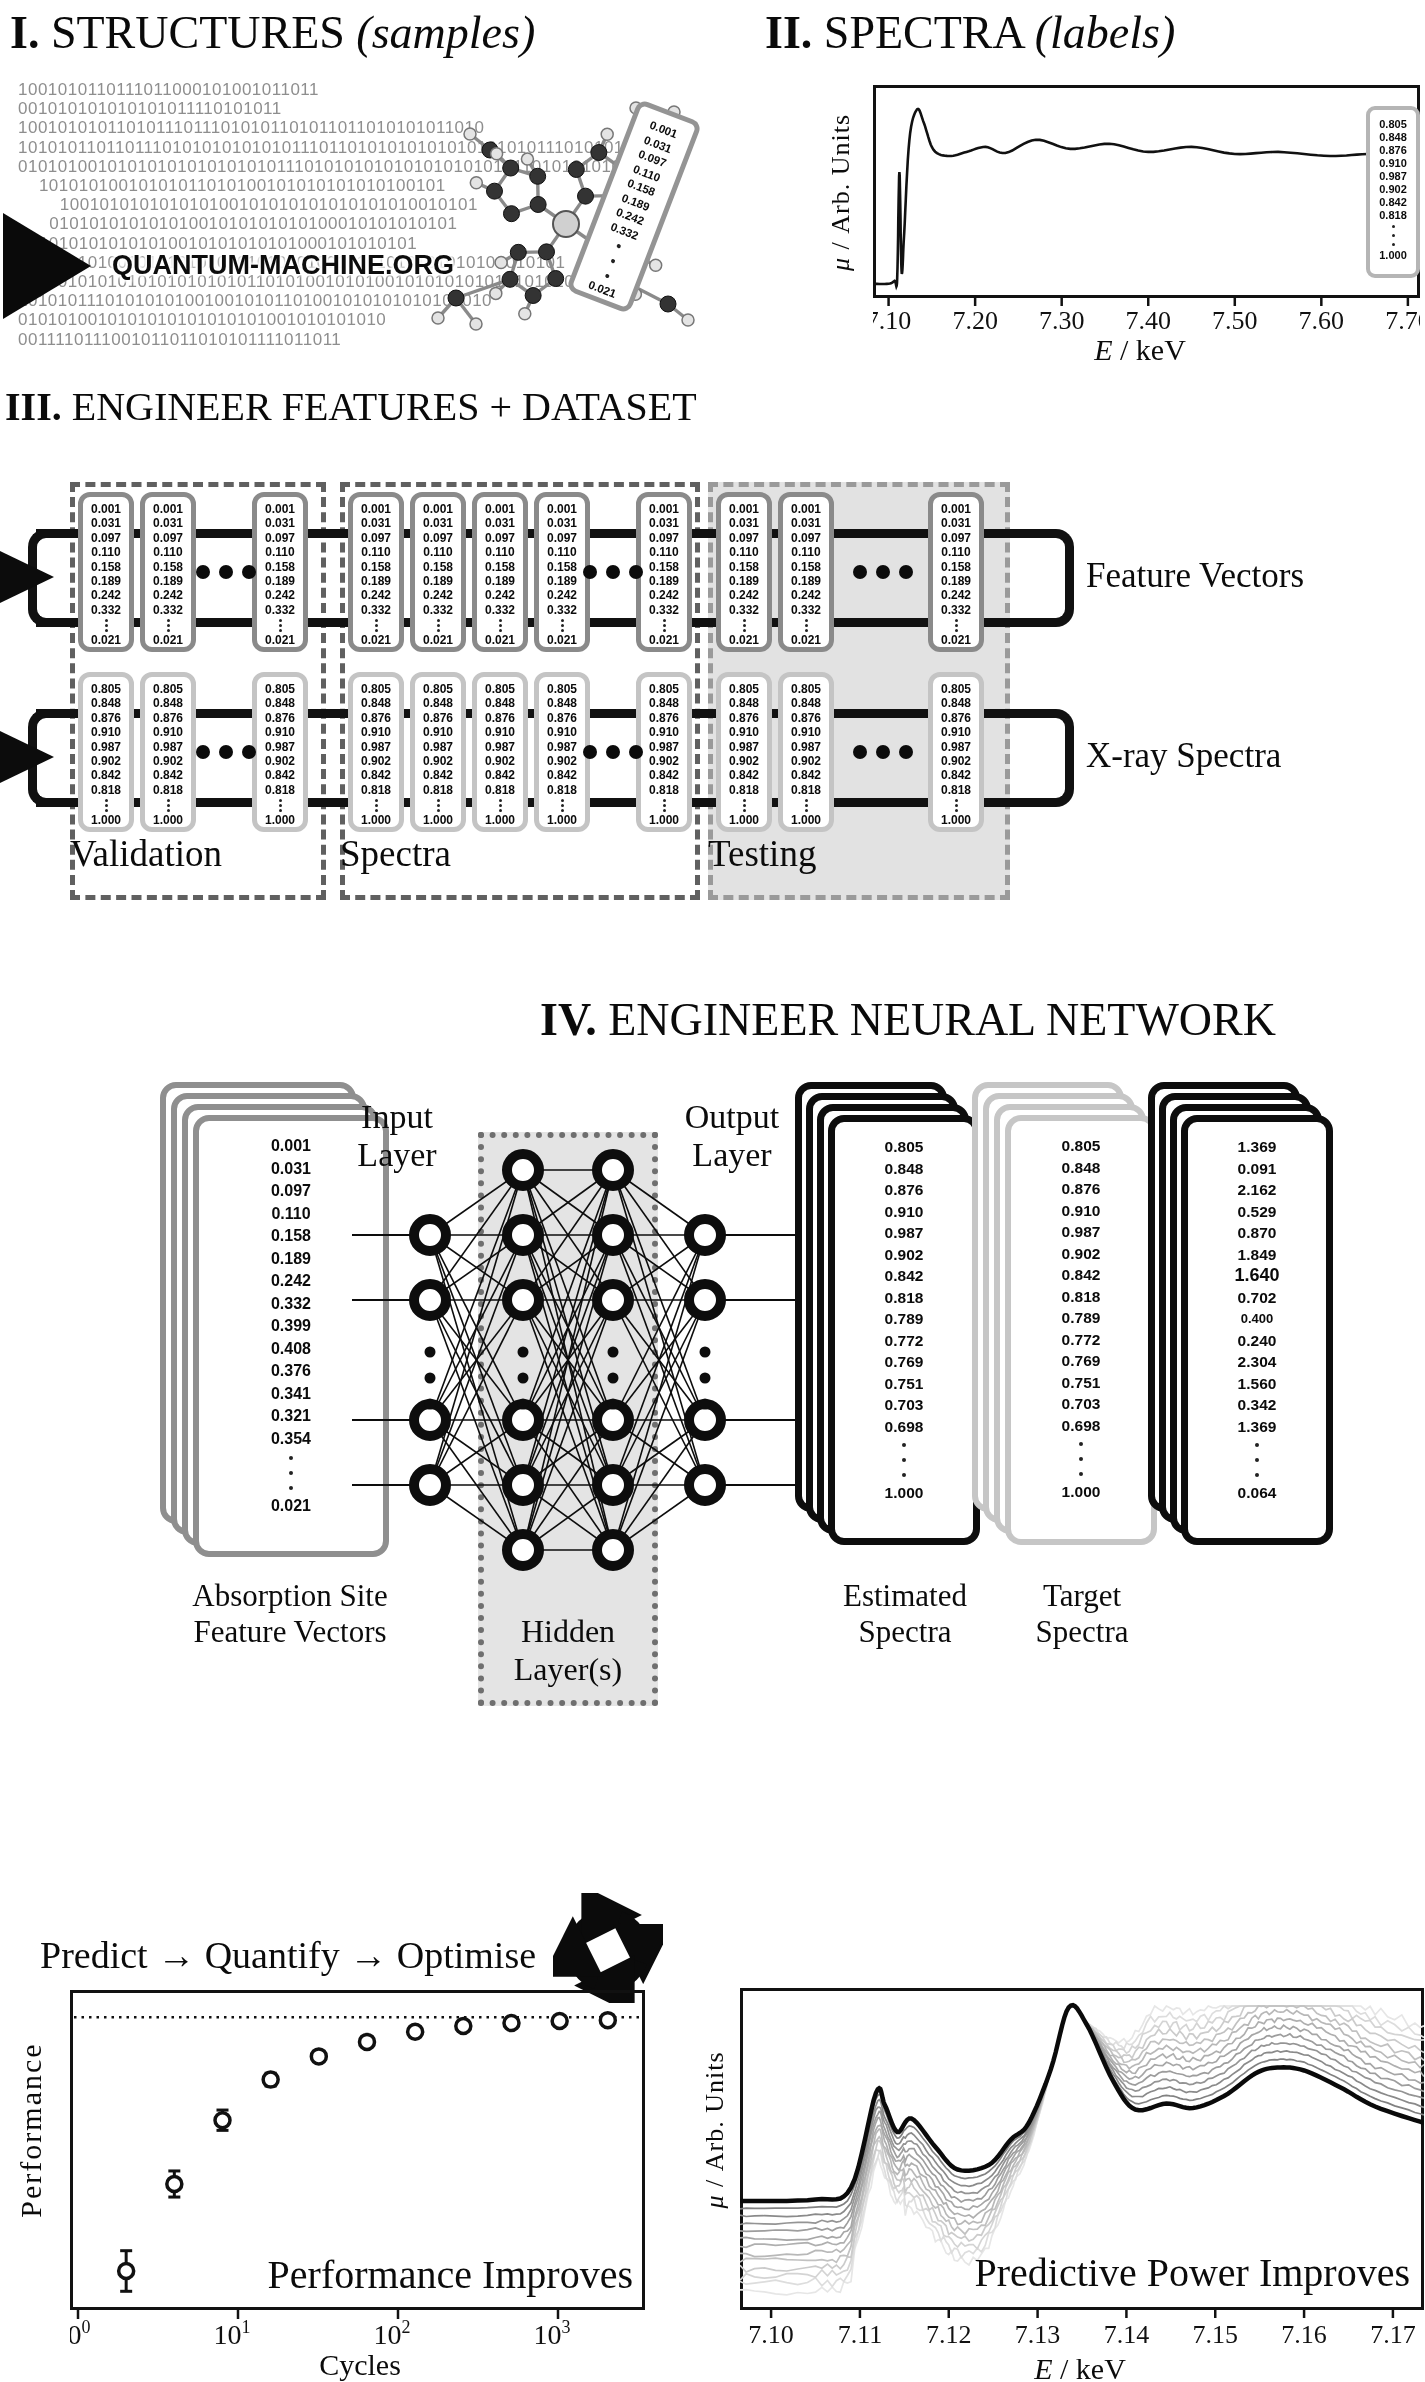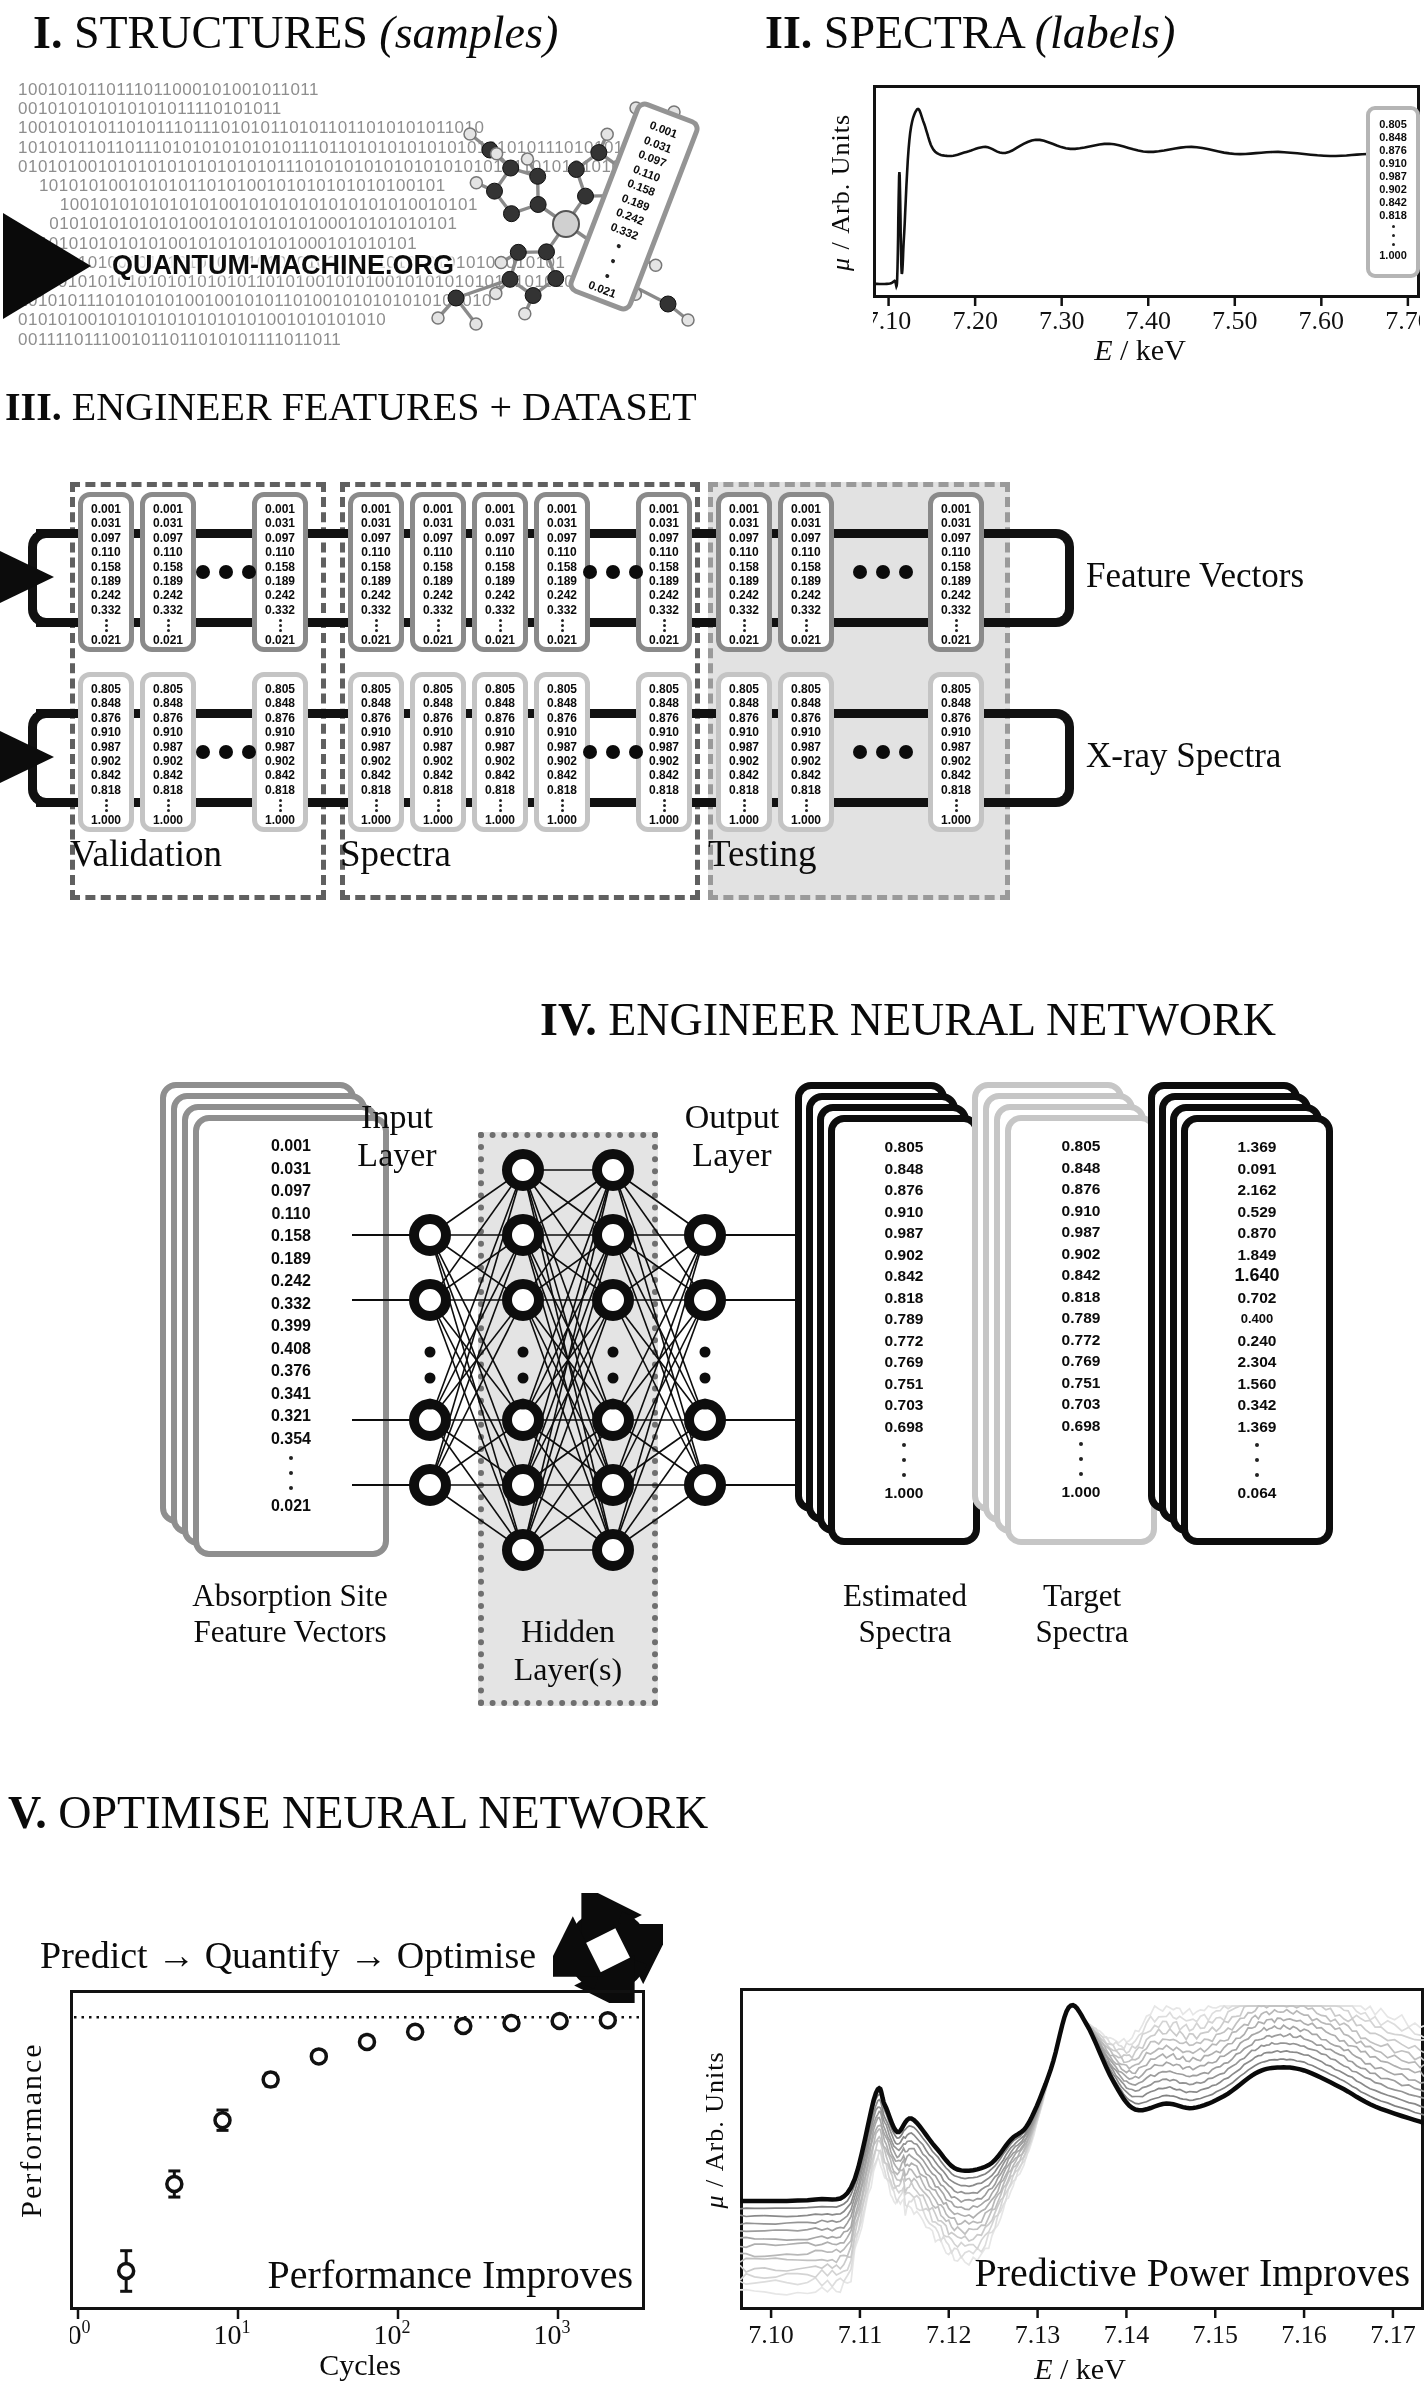--- a/index.html
+++ b/index.html
@@ -70,21 +70,21 @@
   .predict-line{position:absolute;left:40px;top:1933px;font-family:"Liberation Serif",serif;font-size:38px;white-space:nowrap;}
   #cycle-icon{position:absolute;left:553px;top:1893px;}
   .xlab{position:absolute;font-family:"Liberation Serif",serif;text-align:center;}
   svg text{font-family:"Liberation Serif",serif;}
 </style>
 </head>
 <body>
 
 <div class="page">
 
-  <div class="sec-title" style="left:10px;top:6px;font-size:46px;margin-left:23px;"><b>I.</b><span> STRUCTURES </span><i>(samples)</i></div>
+  <div class="sec-title" style="left:10px;top:6px;font-size:46px;"><b>I.</b><span> STRUCTURES </span><i>(samples)</i></div>
   <div class="bin" id="bin-block">1001010110111011000101001011011
 001010101010101011110101011
 100101010110101110111010101101011011010101011010
 10101011011011101010101010101110110101010101010101010111010101100101
 0101010010101010101010101011101010101010101010101011010101010101
     10101010010101011010100101010101010100101
         100101010101010100101010101010101010010101
       01010101010101001010101010100010101010101
     10101010101010010101010101000101010101
 1010101010010101010101010101010010101010101010101010101
@@ -1016,21 +1016,20 @@
     </div>
   <div class="stk-lab" style="left:805px;width:200px;">
       <div>Estimated</div>
       <div>Spectra</div>
     </div>
   <div class="stk-lab" style="left:982px;width:200px;">
       <div>Target</div>
       <div>Spectra</div>
     </div>
 
-  <div class="sec-title" style="left:8px;top:1786px;font-size:46px;"><b>V.</b><span> OPTIMISE NEURAL NETWORK</span></div>
   <div class="predict-line">Predict → Quantify → Optimise</div>
   <svg id="cycle-icon" width="110" height="110" viewBox="0 0 100 100">
     <defs>
       <marker id="ah" orient="auto" markerWidth="5" markerHeight="5" refX="2.2" refY="2.5">
         <path d="M0,0 L5,2.5 L0,5 z" fill="#0b0b0b"></path>
       </marker>
     </defs>
     <g stroke="#0b0b0b" stroke-width="11" fill="none">
       <path d="M 19.9 41.1 A 32 32 0 0 1 50 20" marker-end="url(#ah)"></path>
       <path d="M 60.9 21.9 A 32 32 0 0 1 82 52" marker-end="url(#ah)"></path>

